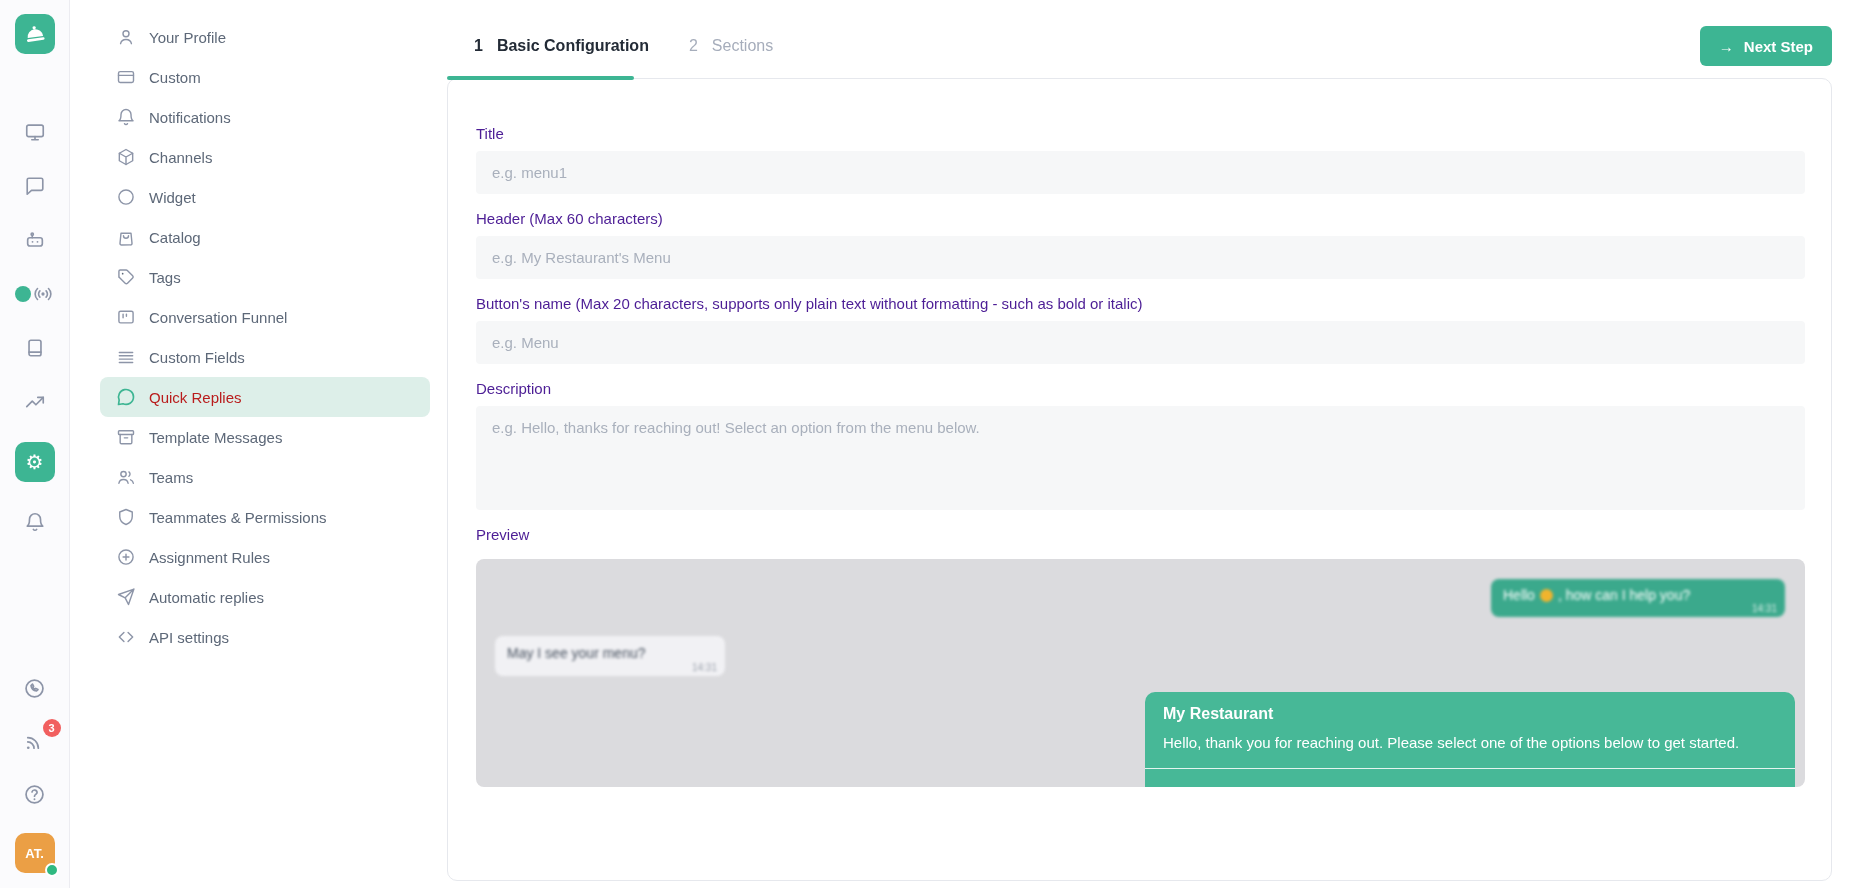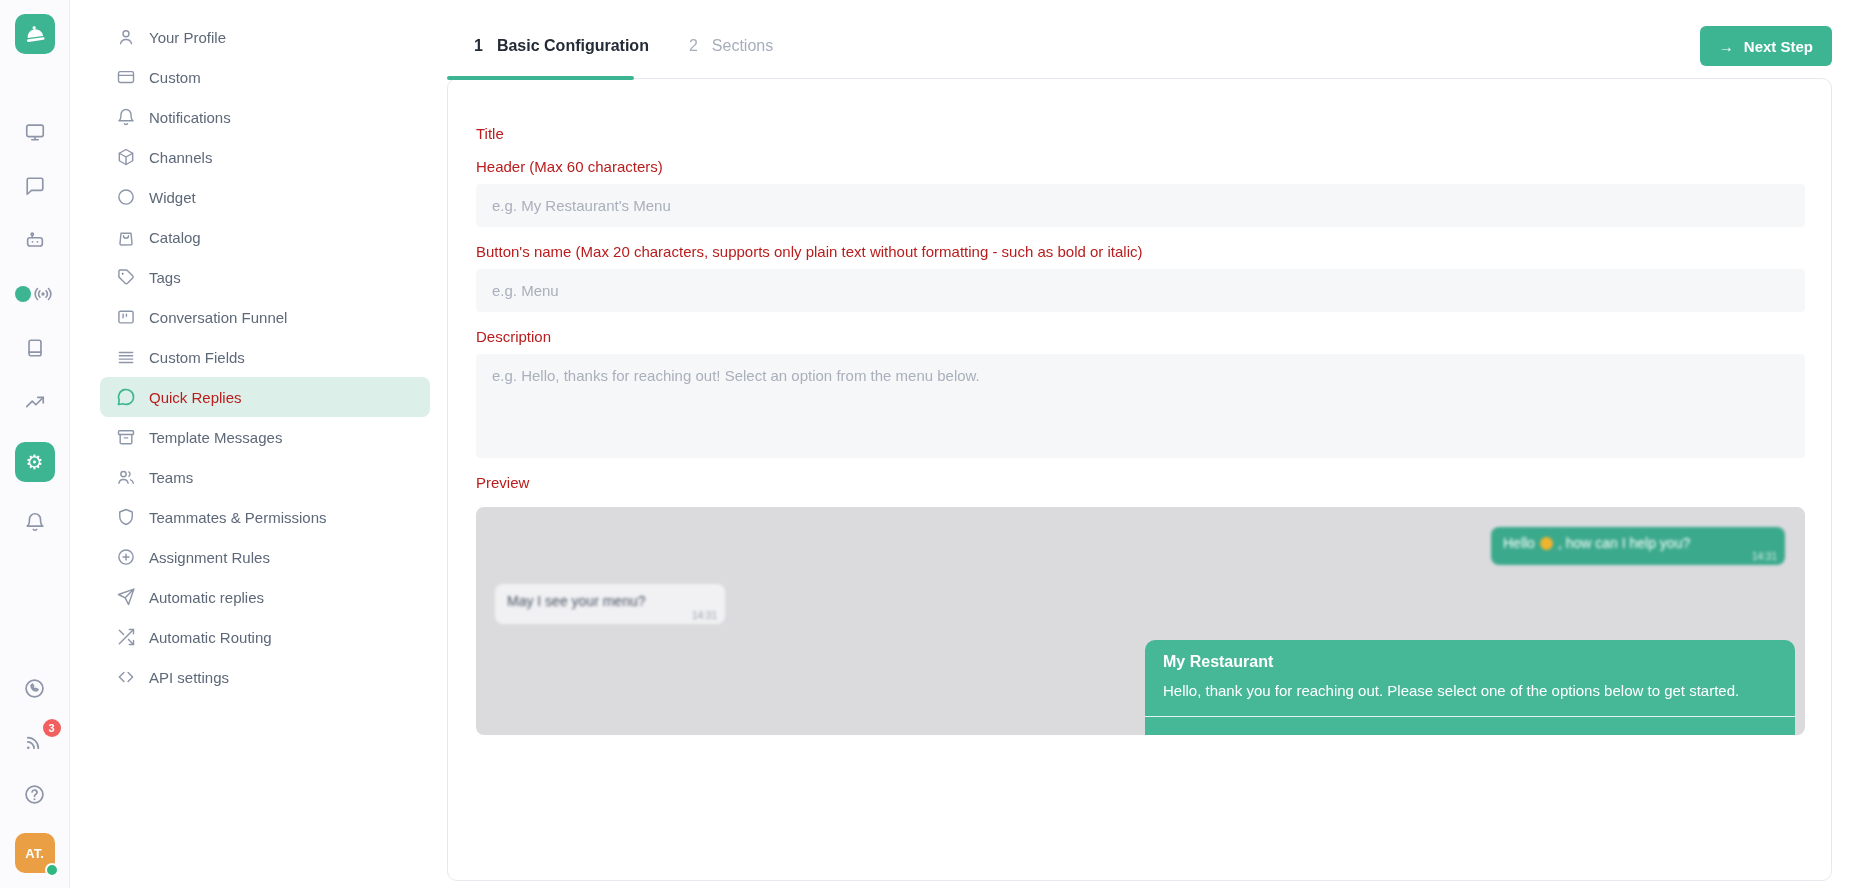--- a/index.html
+++ b/index.html
@@ -52,21 +52,21 @@
         font-family:inherit;font-size:16px;}
   .tab .num,.tab .lbl{color:#a6adbb;font-weight:normal;}
   .tab.active .num,.tab.active .lbl{color:#232b36;font-weight:bold;}
   .next-step{height:40px;background:var(--accent);color:#fff;border:none;border-radius:6px;
         font-family:inherit;font-size:15px;font-weight:bold;display:flex;align-items:center;gap:10px;
         padding:0 19px;cursor:pointer;}
   .panel{position:relative;border:1px solid #e6e8ed;border-radius:10px;background:#fff;
         height:803px;padding:0 26px 0 28px;}
   .tab-underline{position:absolute;top:-3px;left:-1px;width:187px;height:4px;background:var(--accent);
         border-radius:2px;}
-  .field-label{font-size:15px;color:#b91c1c;margin:16px 0 9px;}
+  .field-label{font-size:15px;color:#4c1d95;margin:16px 0 9px;}
   .field-label.first{margin-top:46px;}
   .text-input,.text-area{width:100%;background:#f6f7f8;border:none;border-radius:4px;
         font-family:inherit;font-size:15px;color:#303a47;padding:0 16px;outline:none;display:block;}
   .text-input{height:43px;}
   .text-area{height:104px;padding:13px 16px;resize:none;}
   .text-input::placeholder,.text-area::placeholder{color:#a9b0bc;}
 
   
   .preview-box{position:relative;height:228px;background:var(--preview-bg);border-radius:8px;
         margin-top:16px;overflow:hidden;}
@@ -287,30 +287,20 @@
       <span>Assignment Rules</span>
     </button>
     <button class="menu-item">
       <svg viewBox="0 0 24 24">
           <path d="M21.5 2.5L11 13M21.5 2.5L15 21l-4-8-8-4z"></path>
         </svg>
       <span>Automatic replies</span>
     </button>
     <button class="menu-item">
       <svg viewBox="0 0 24 24">
-          <path d="M16 3h5v5"></path>
-          <path d="M4 20L21 3"></path>
-          <path d="M21 16v5h-5"></path>
-          <path d="M15 15l6 6"></path>
-          <path d="M4 4l5 5"></path>
-        </svg>
-      <span>Automatic Routing</span>
-    </button>
-    <button class="menu-item">
-      <svg viewBox="0 0 24 24">
           <path d="M9.5 17.5L4 12l5.5-5.5M14.5 6.5L20 12l-5.5 5.5"></path>
         </svg>
       <span>API settings</span>
     </button>
   </nav>
 
   <main class="main">
     <div class="topbar">
       <div class="tabs">
         <button class="tab active">
@@ -325,20 +315,21 @@
       <button class="next-step">
         <span>→</span>
         <span>Next Step</span>
       </button>
     </div>
 
     <section class="panel">
       <div class="tab-underline"></div>
 
       <div class="field-label first">Title</div>
+      <input class="text-input" type="text" placeholder="e.g. menu1" style="">
 
       <div class="field-label">Header (Max 60 characters)</div>
       <input class="text-input" type="text" placeholder="e.g. My Restaurant's Menu" style="">
 
       <div class="field-label">Button's name (Max 20 characters, supports only plain text without formatting - such as bold or italic)</div>
       <input class="text-input" type="text" placeholder="e.g. Menu" style="">
 
       <div class="field-label">Description</div>
       <textarea class="text-area" placeholder="e.g. Hello, thanks for reaching out! Select an option from the menu below." style=""></textarea>
 

